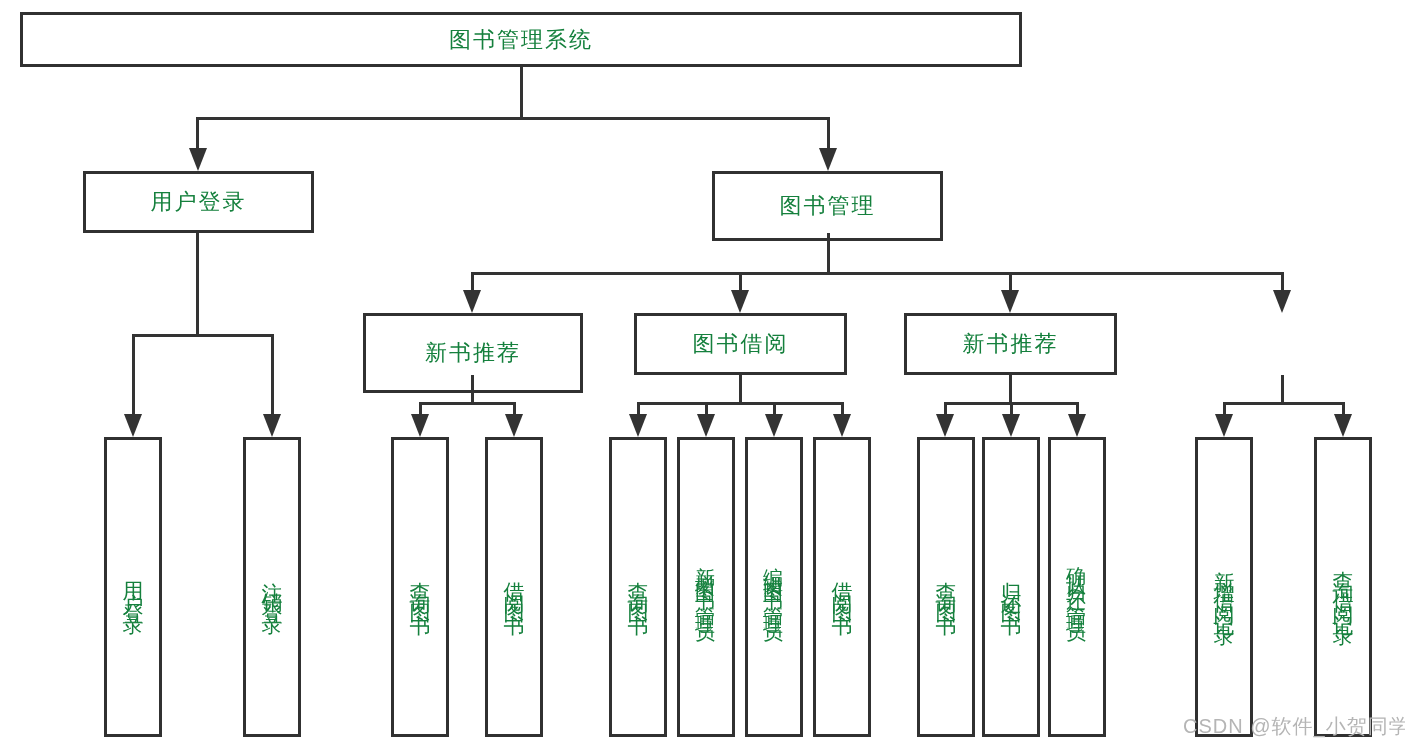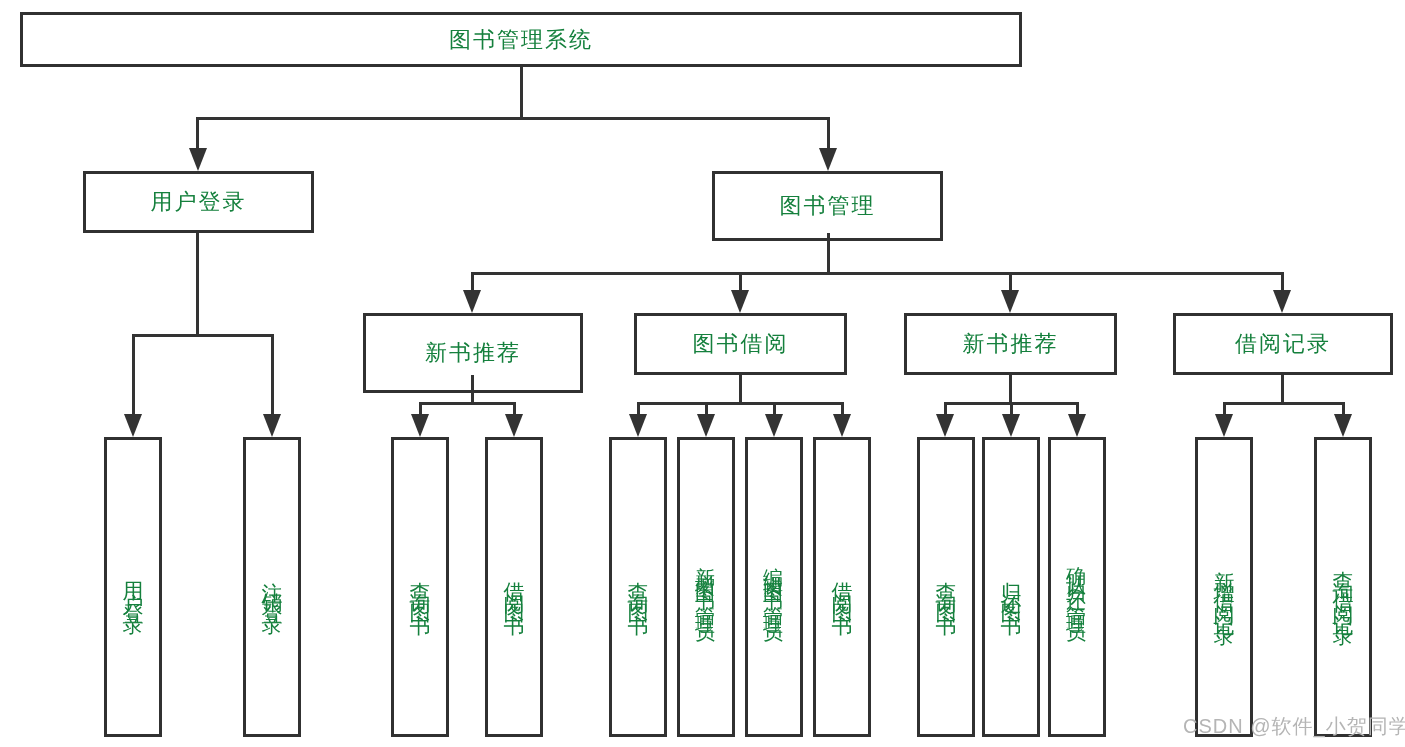--- a/index.html
+++ b/index.html
@@ -80,21 +80,20 @@
   <div class="vl" style="left:739px;top:272px;height:22px"></div>
   <div class="ah" style="left:731px;top:290px"></div>
   <div class="vl" style="left:1009px;top:272px;height:22px"></div>
   <div class="ah" style="left:1001px;top:290px"></div>
   <div class="vl" style="left:1281px;top:272px;height:22px"></div>
   <div class="ah" style="left:1273px;top:290px"></div>
 
   <div class="box hbox" style="left:363px;top:313px;width:220px;height:80px">新书推荐</div>
   <div class="box hbox" style="left:634px;top:313px;width:213px;height:62px">图书借阅</div>
   <div class="box hbox" style="left:904px;top:313px;width:213px;height:62px">新书推荐</div>
-  <div class="box hbox" style="left:1173px;top:313px;width:220px;height:62px">借阅记录</div>
 
   <div class="vl" style="left:471px;top:375px;height:30px"></div>
   <div class="hl" style="left:419px;top:402px;width:97px"></div>
   <div class="vl" style="left:419px;top:402px;height:15px"></div>
   <div class="ah" style="left:411px;top:414px"></div>
   <div class="vl" style="left:513px;top:402px;height:15px"></div>
   <div class="ah" style="left:505px;top:414px"></div>
 
   <div class="vl" style="left:739px;top:375px;height:30px"></div>
   <div class="hl" style="left:637px;top:402px;width:207px"></div>

